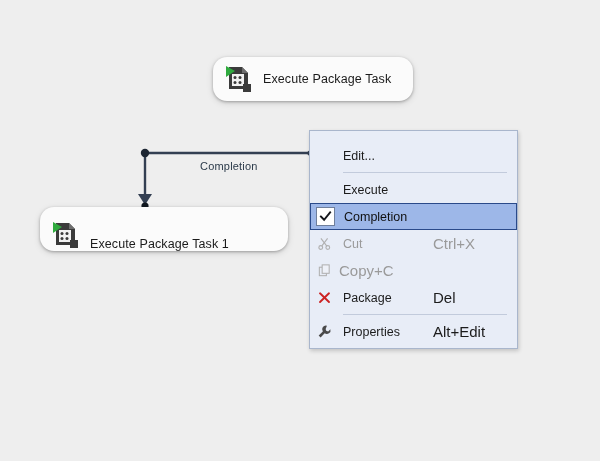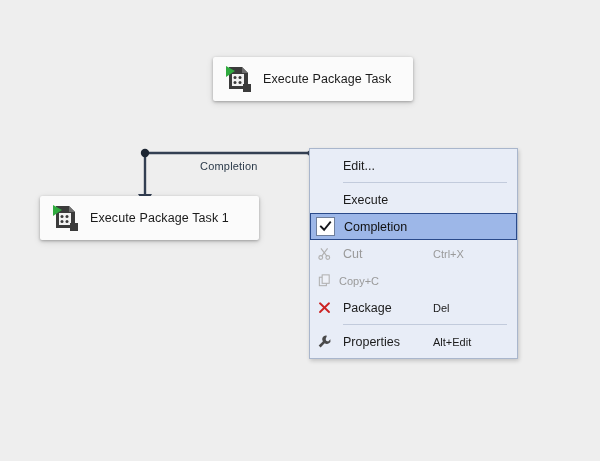--- a/index.html
+++ b/index.html
@@ -36,21 +36,21 @@
     font-size: 11px;
     color: #2b3a4a;
     white-space: nowrap;
     letter-spacing: 0.2px;
   }
 
   
   .task-node {
     position: absolute;
     background: #fbfbfb;
-    border-radius: 2px;
+    border-radius: 14px;
     box-shadow: 0 1px 3px rgba(0,0,0,0.28), 0 2px 7px rgba(0,0,0,0.13);
     display: flex;
     align-items: center;
     box-sizing: border-box;
     padding: 0 16px 0 10px;
   }
   .task-icon {
     width: 30px;
     height: 32px;
     flex: 0 0 auto;
@@ -64,35 +64,36 @@
   }
 
   #node-exec-1 {
     left: 213px;
     top: 57px;
     width: 200px;
     height: 44px;
   }
   #node-exec-2 {
     left: 40px;
-    top: 196px;
-    width: 219px;
+    top: 207px;
+    width: 248px;
     height: 44px;
+    align-items: flex-end;
   }
 
   
   #context-menu {
     position: absolute;
     left: 309px;
-    top: 148px;
+    top: 130px;
     width: 209px;
     background: #e8edf7;
     border: 1px solid #a9b6cc;
     box-sizing: border-box;
-    padding: 3px 0 3px 0;
+    padding: 11px 0 3px 0;
     box-shadow: 1px 2px 4px rgba(0,0,0,0.18);
   }
   .menu-item {
     position: relative;
     height: 27px;
     display: flex;
     align-items: center;
     box-sizing: border-box;
     font-size: 12.5px;
     color: #1b1b1b;
@@ -108,21 +109,21 @@
   .menu-text {
     flex: 1 1 auto;
     padding-left: 4px;
     white-space: nowrap;
   }
   .menu-shortcut {
     flex: 0 0 auto;
     width: 76px;
     padding-right: 8px;
     white-space: nowrap;
-    font-size: 11px;
+    font-size: 15px;
   }
   .menu-item.disabled .menu-text,
   .menu-item.disabled .menu-shortcut {
     color: #9a9a9a;
   }
   .menu-item.selected {
     background: #9db7e8;
     border: 1px solid #2a4a8a;
     height: 27px;
   }

